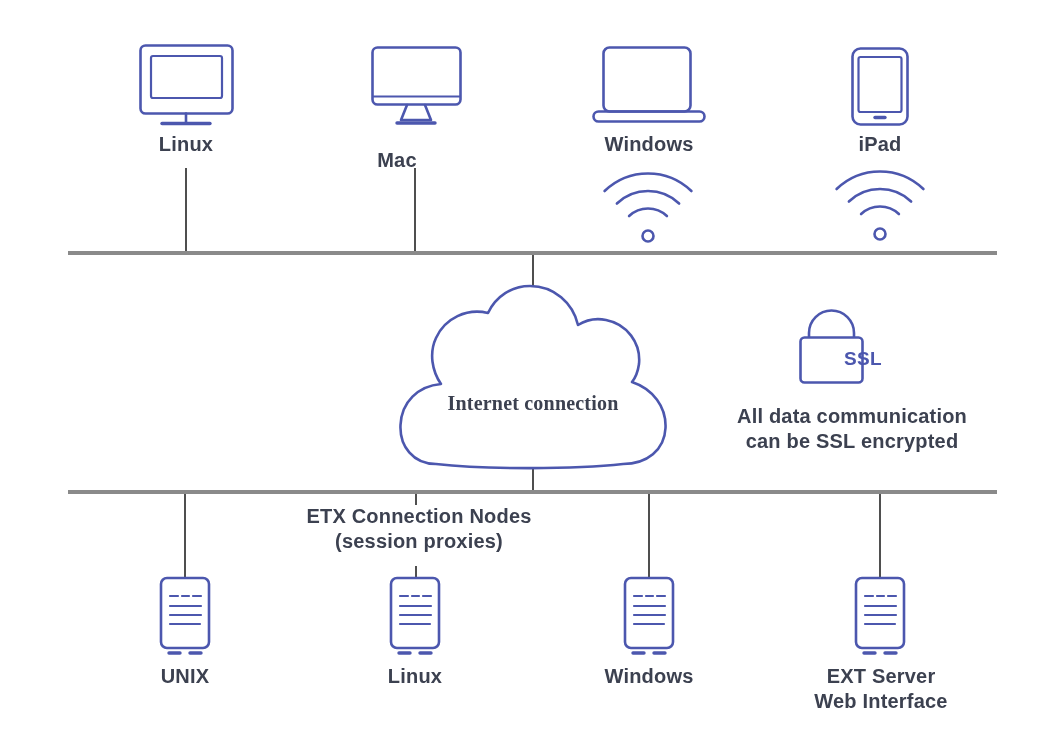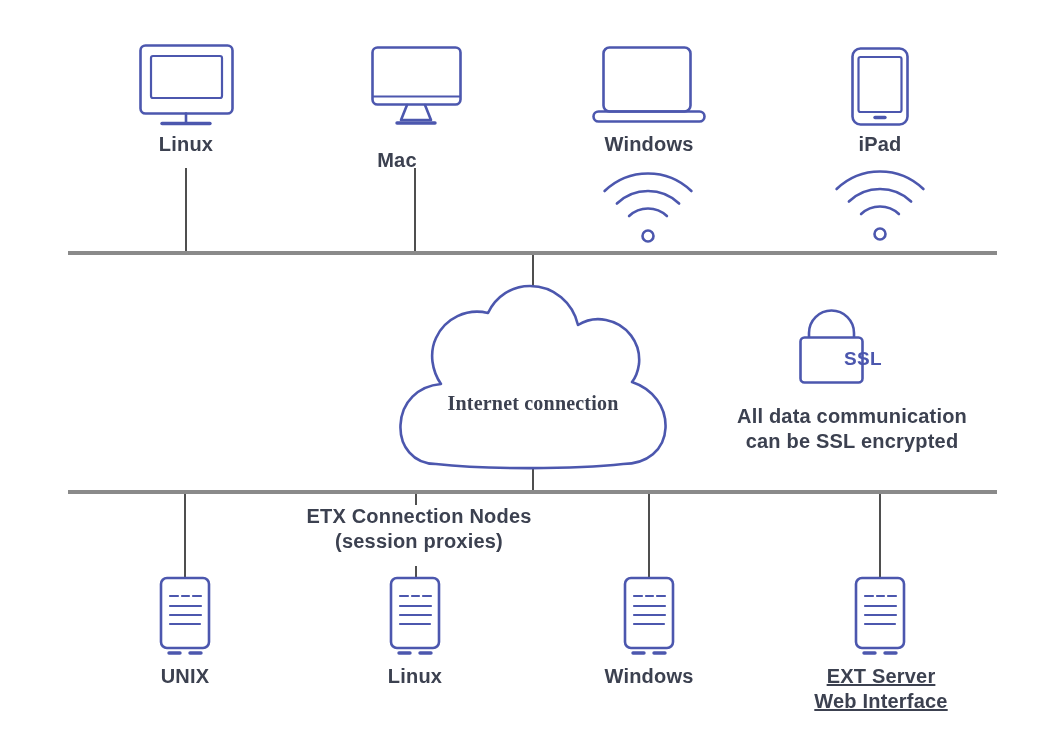--- a/index.html
+++ b/index.html
@@ -152,18 +152,18 @@
   </div>
 
   <div class="lbl" style="left:419px;top:504px;">
     <span class="ln">ETX Connection Nodes</span>
     <span class="ln">(session proxies)</span>
   </div>
 
   <div class="lbl" style="left:185px;top:664px;">UNIX</div>
   <div class="lbl" style="left:415px;top:664px;">Linux</div>
   <div class="lbl" style="left:649px;top:664px;">Windows</div>
-  <div class="lbl" style="left:881px;top:664px;text-decoration:underline;">
+  <div class="lbl" style="left:881px;top:664px;">
     <span class="ln">EXT Server</span>
     <span class="ln">Web Interface</span>
   </div>
 
 </div>
 
 </body></html>

